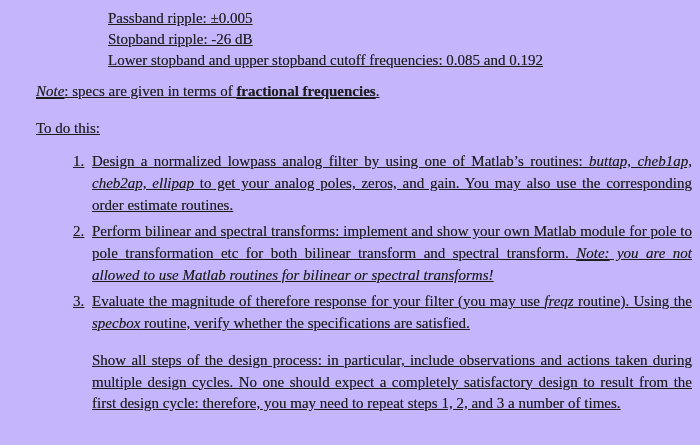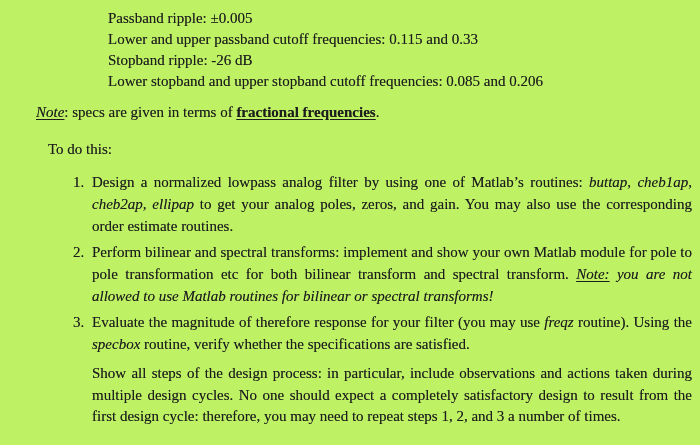--- a/index.html
+++ b/index.html
@@ -21,21 +21,21 @@
   }
   .spec-block {
     margin-left: 72px;
     line-height: 21px;
   }
   .note {
     margin: 10px 0 0 0;
     line-height: 21px;
   }
   .intro {
-    margin: 16px 0 0 12px;
+    margin: 16px 0 0 0;
     line-height: 21px;
   }
   .list {
     margin: 11px 0 0 0;
     padding: 0;
     list-style: none;
   }
   .item {
     display: grid;
     grid-template-columns: 19px 1fr;
@@ -45,39 +45,38 @@
     margin-top: 4px;
   }
   .num {
     line-height: 22px;
   }
   .para {
     text-align: justify;
     line-height: 22px;
   }
   .closing {
-    margin-top: 8px;
+    margin-top: 16px;
     padding-left: 56px;
     text-align: justify;
     line-height: 21.5px;
   }
   .it { font-style: italic; }
   .bd { font-weight: bold; margin-top: 16px; }
   .un { text-decoration: underline; text-underline-offset: 2px; }
 </style>
 </head>
 <body>
 
-<div class="doc" style="background: #bef264; color: rgb(29, 29, 29);">
+<div class="doc" style="background: #c4b5fd; color: rgb(29, 29, 29); text-decoration: underline;">
 
   <div class="spec-block">
     <div class="line"><span>Passband ripple: ±0.005</span></div>
-    <div class="line"><span>Lower and upper passband cutoff frequencies: 0.115 and 0.33</span></div>
     <div class="line"><span>Stopband ripple: -26 dB</span></div>
-    <div class="line"><span>Lower stopband and upper stopband cutoff frequencies: 0.085 and 0.206</span></div>
+    <div class="line"><span>Lower stopband and upper stopband cutoff frequencies: 0.085 and 0.192</span></div>
   </div>
 
   <p class="note"><span class="it un">Note</span><span>: specs are given in terms of </span><span class="bd un">fractional frequencies</span><span>.</span></p>
 
   <p class="intro">To do this:</p>
 
   <ol class="list">
     <li class="item">
       <span class="num">1.</span>
       <div class="para"><span>Design a normalized lowpass analog filter by using one of Matlab’s routines: </span><span class="it">buttap, cheb1ap, cheb2ap, ellipap</span><span> to get your analog poles, zeros, and gain. You may also use the corresponding order estimate routines.</span></div>

